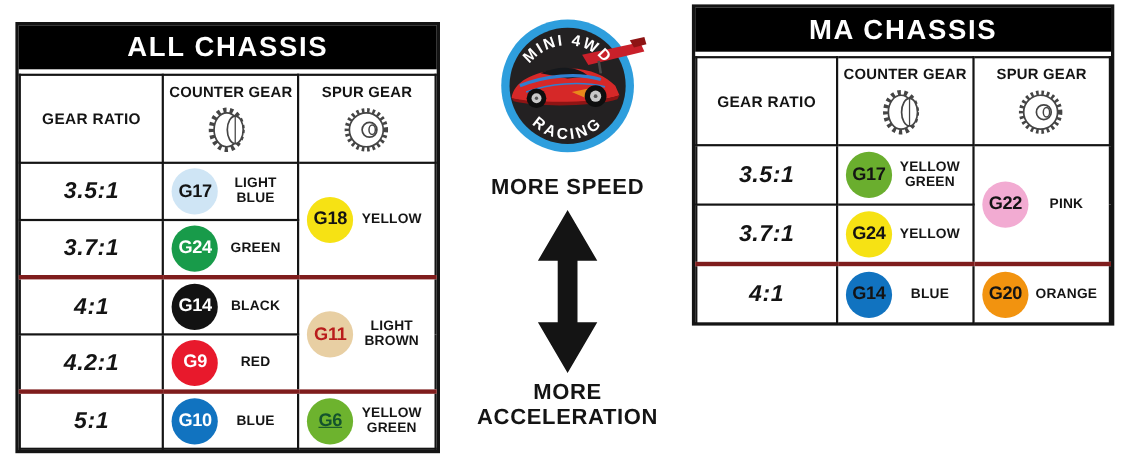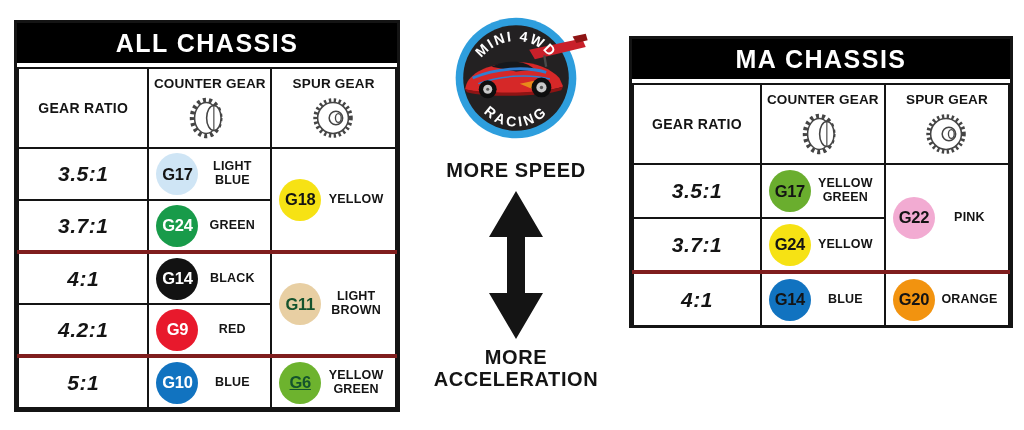--- a/index.html
+++ b/index.html
@@ -2,21 +2,21 @@
 <html><head>
 <meta charset="utf-8">
 <style>
   * { margin:0; padding:0; box-sizing:border-box; }
   body { background:#ffffff; font-family:"Liberation Sans", sans-serif; }
   .canvas { position:relative; width:1024px; height:430px; background:#ffffff; overflow:hidden; }
 
   
   .table-box { position:absolute; border:3px solid #141414; background:#ffffff; }
   .table-box.left  { left:14px;  top:20px; width:386px; height:392px; }
-  .table-box.right { left:629px; top:36px; width:384px; height:292px; }
+  .table-box.right { left:629px; top:4px; width:384px; height:292px; }
 
   .table-title {
     height:40px; background:#000000; color:#ffffff;
     display:flex; align-items:center; justify-content:center;
     font-size:25px; font-weight:bold; letter-spacing:1.5px;
     margin-bottom:4px;
   }
   table { width:100%; border-collapse:collapse; table-layout:fixed; }
   td, th { border:2px solid #141414; vertical-align:middle; background:#ffffff; }
   tr.hdr-row { height:80px; }
@@ -121,21 +121,21 @@
       <tr class="data-row">
         <td class="ratio thick-top">4:1</td>
         <td class="chipcell thick-top">
           <div class="chiprow">
             <span class="chip" style="background-color: rgb(18, 18, 18); color: rgb(255, 255, 255);">G14</span>
             <span class="chipname">BLACK</span>
           </div>
         </td>
         <td class="chipcell thick-top" rowspan="2">
           <div class="chiprow">
-            <span class="chip" style="background-color: rgb(232, 207, 163); color: #14532d;">G11</span>
+            <span class="chip" style="background-color: rgb(232, 207, 163); color: #b91c1c;">G11</span>
             <span class="chipname">LIGHT BROWN</span>
           </div>
         </td>
       </tr>
       <tr class="data-row">
         <td class="ratio">4.2:1</td>
         <td class="chipcell">
           <div class="chiprow">
             <span class="chip" style="background-color: rgb(232, 25, 44); color: rgb(255, 255, 255);">G9</span>
             <span class="chipname">RED</span>

